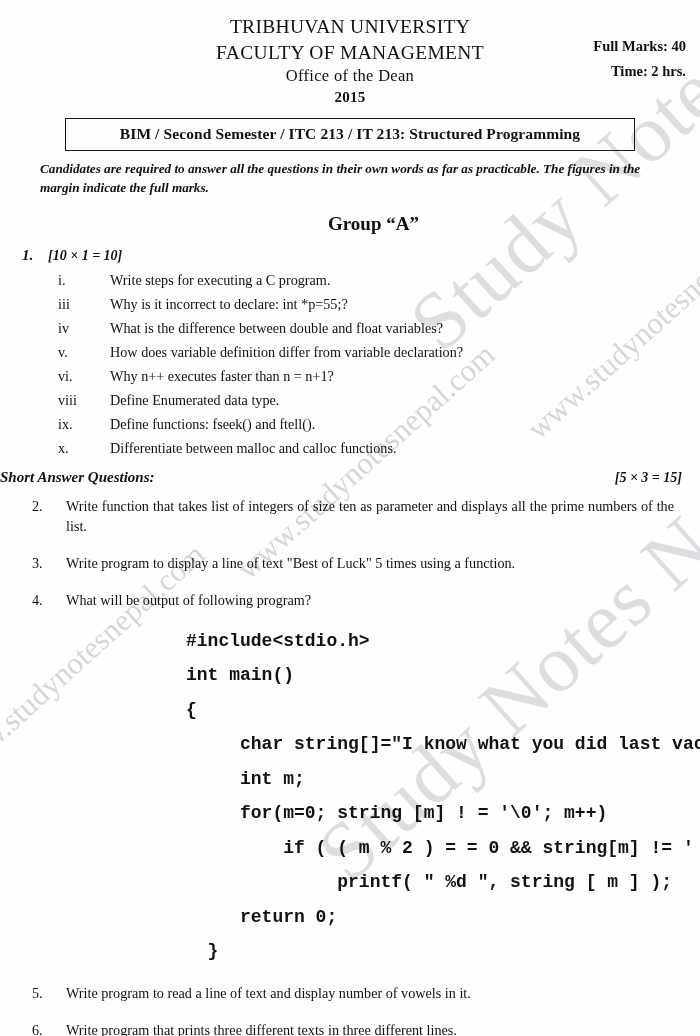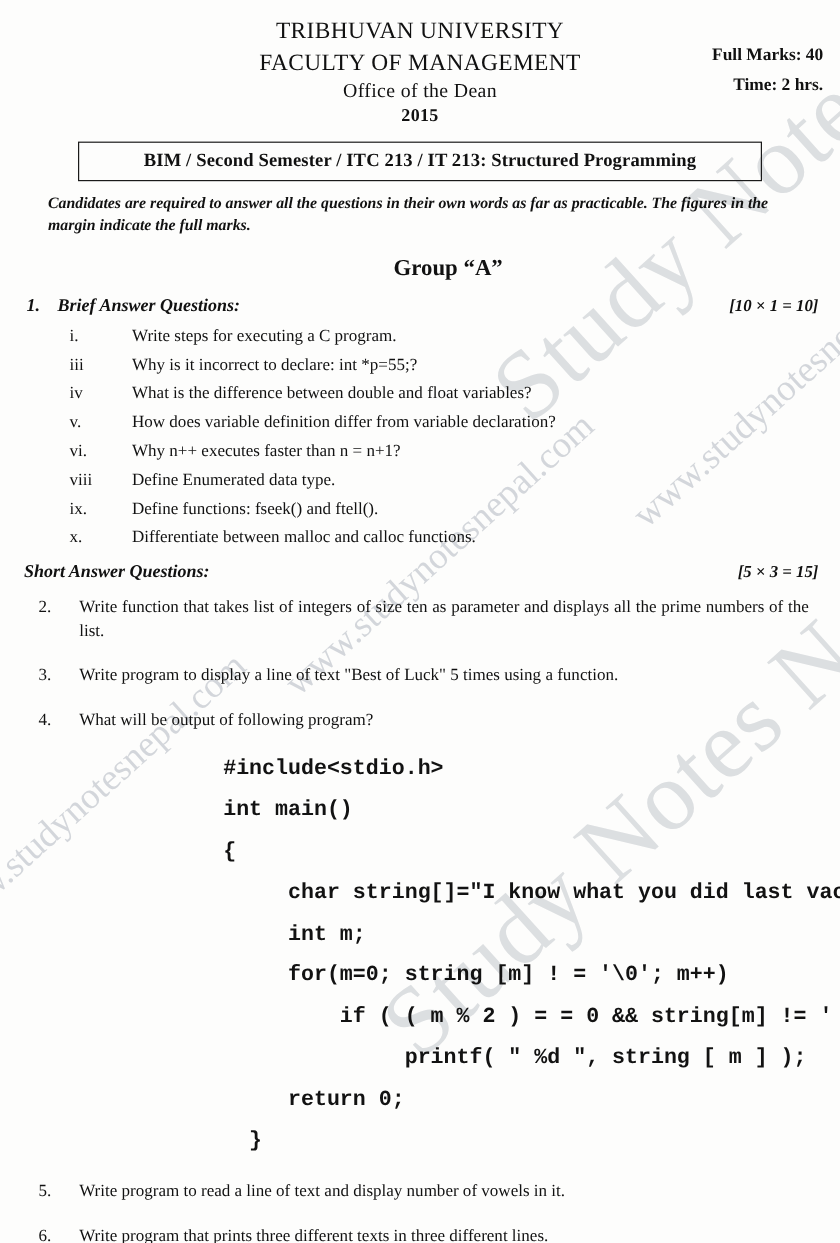--- a/index.html
+++ b/index.html
@@ -178,21 +178,20 @@
     </div>
 
     <div class="subject-box">BIM / Second Semester / ITC 213 / IT 213: Structured Programming</div>
 
     <div class="instructions">Candidates are required to answer all the questions in their own words as far as practicable. The figures in the margin indicate the full marks.</div>
 
     <div class="group-title">Group “A”</div>
 
     <div class="section-head">
       <span class="section-num">1.</span>
-      <span class="section-label">Brief Answer Questions:</span>
       <span class="section-marks">[10 × 1 = 10]</span>
     </div>
 
     <div class="roman-list">
       <div class="roman-item">
         <span class="roman-num">i.</span>
         <span class="roman-text">Write steps for executing a C program.</span>
       </div>
       <div class="roman-item">
         <span class="roman-num">iii</span>
@@ -218,21 +217,21 @@
         <span class="roman-num">ix.</span>
         <span class="roman-text">Define functions: fseek() and ftell().</span>
       </div>
       <div class="roman-item">
         <span class="roman-num">x.</span>
         <span class="roman-text">Differentiate between malloc and calloc functions.</span>
       </div>
     </div>
 
 
-    <div class="section-head" style="padding-left:20px;">
+    <div class="section-head" style="padding-left:0;">
       <span class="section-label">Short Answer Questions:</span>
       <span class="section-marks">[5 × 3 = 15]</span>
     </div>
 
     <div class="q-list">
 
       <div class="q-item" style="margin-top:8px;">
         <span class="q-num">2.</span>
         <span class="q-text">Write function that takes list of integers of size ten as parameter and displays all the prime numbers of the list.</span>
       </div>

